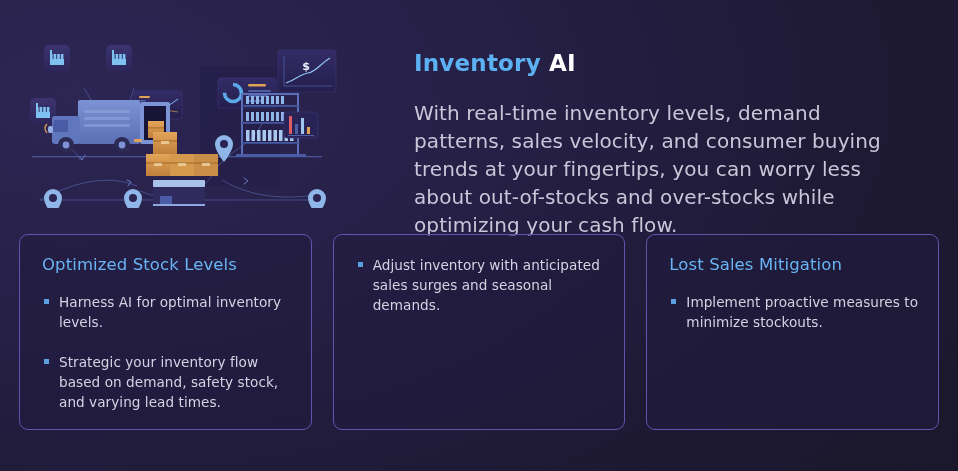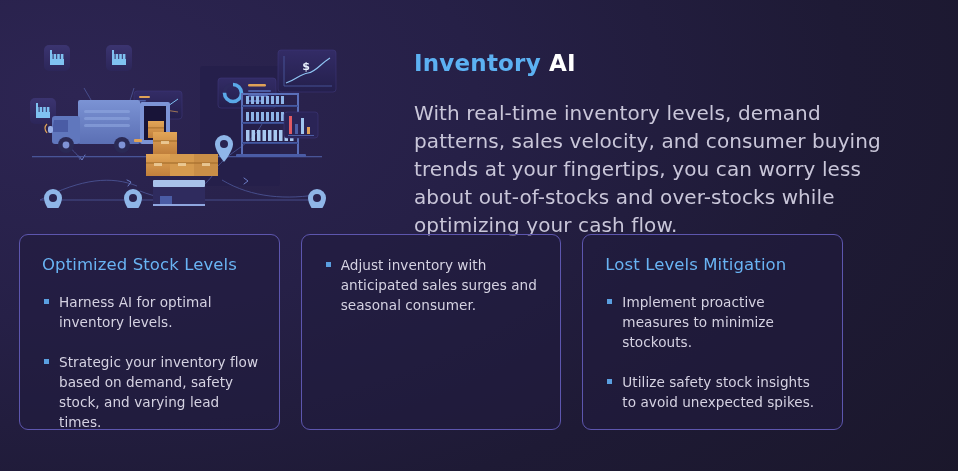--- a/index.html
+++ b/index.html
@@ -29,21 +29,21 @@
     font-size:20px;
     line-height:28px;
     color:#c9c6d9;
     letter-spacing:.1px;
     width:504px;
   }
 
   
   #cards{
     position:absolute; left:19px; top:234px;
-    width:824px; height:196px;
+    width:920px; height:196px;
     display:flex; gap:21px;
   }
   .card{
     flex:1 1 0;
     border:1px solid #5d56ae;
     border-radius:9px;
     background:rgba(32,27,62,.55);
     padding:20px 20px 14px 22px;
   }
   .card-title{
@@ -321,26 +321,25 @@
     <div class="card">
       <div class="card-title">Optimized Stock Levels</div>
       <ul class="bullets">
         <li>Harness AI for optimal inventory levels.</li>
         <li>Strategic your inventory flow based on demand, safety stock, and varying lead times.</li>
       </ul>
     </div>
 
     <div class="card">
       <ul class="bullets">
-        <li>Adjust inventory with anticipated sales surges and seasonal consumer.</li>
+        <li>Adjust inventory with anticipated sales surges and seasonal demands.</li>
       </ul>
     </div>
 
     <div class="card">
-      <div class="card-title">Lost Levels Mitigation</div>
+      <div class="card-title">Lost Sales Mitigation</div>
       <ul class="bullets">
         <li>Implement proactive measures to minimize stockouts.</li>
-        <li>Utilize safety stock insights to avoid unexpected spikes.</li>
       </ul>
     </div>
 
   </div>
 </div>
 
 </body></html>

